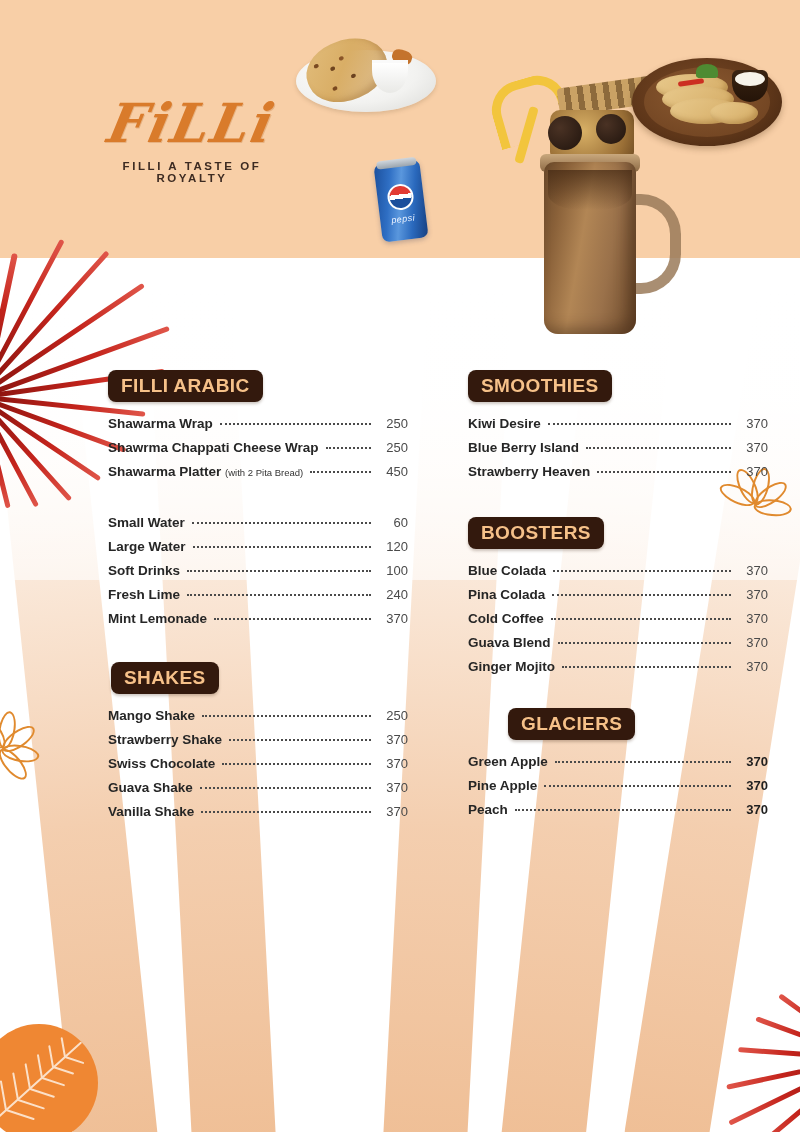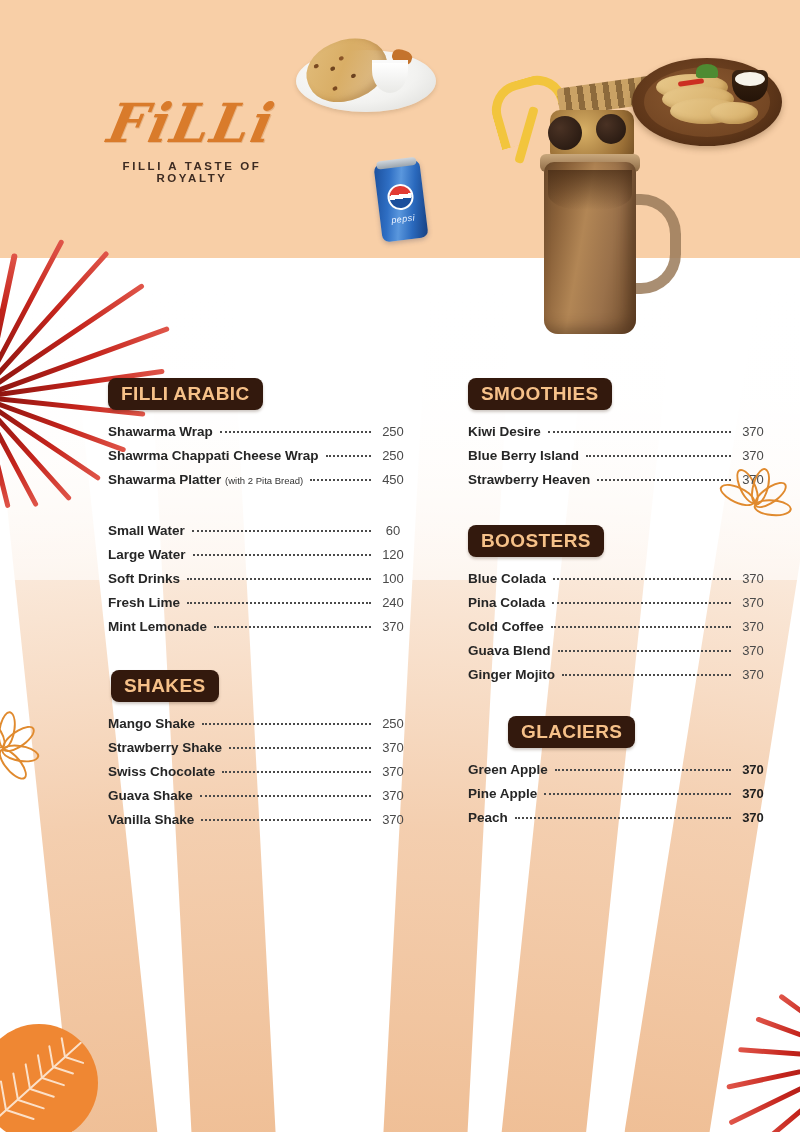--- a/index.html
+++ b/index.html
@@ -116,35 +116,35 @@
   .sun i{position:absolute;display:block;width:34px;height:13px;border:2.4px solid #e08a2e;border-radius:60% 40% 60% 40%;
     transform-origin:0 50%;background:transparent;}
   .sun-r{left:754px;top:496px;}
   .sun-l{left:2px;top:740px;}
 
   .leafcircle{position:absolute;left:-20px;top:1024px;width:118px;height:118px;border-radius:50%;
     background:#ef8733;z-index:4;overflow:hidden;}
   .leafcircle b{position:absolute;display:block;background:#fbe0c8;border-radius:2px;transform-origin:0 50%;}
 
   
-  .menu{position:absolute;left:0;top:16px;width:800px;height:904px;z-index:7;}
+  .menu{position:absolute;left:0;top:8px;width:800px;height:904px;z-index:7;}
   .col{position:absolute;top:362px;width:300px;}
   .col-left{left:108px;}
   .col-right{left:468px;}
 
   .section{margin-bottom:0;}
   .badge{display:inline-block;background:#33190d;color:#f6c189;border-radius:8px;
     padding:6px 13px 7px;font-size:19px;font-weight:bold;letter-spacing:.4px;line-height:1;
     box-shadow:0 2px 3px rgba(60,35,15,.25);}
   .items{margin-top:14px;}
   .row{display:flex;align-items:baseline;font-size:13.5px;color:#2b2b2b;margin-bottom:9px;}
   .nm{font-weight:bold;white-space:nowrap;color:#262626;}
   .nm .note{font-weight:normal;font-size:9.5px;color:#333;}
   .dots{flex:1;margin:0 7px;border-bottom:2.2px dotted #4a4a4a;transform:translateY(-3px);min-width:26px;}
-  .pr{font-size:13px;color:#4a4a4a;min-width:30px;text-align:center;}
+  .pr{font-size:13px;color:#4a4a4a;min-width:30px;text-align:right;}
   .pr.bold{font-weight:bold;color:#1f1f1f;}
   .col-left .badge{margin-left:0;}
 </style>
 </head>
 <body>
 
 <div class="page">
 
   <div class="ribbons">
     <div class="ribbon rb1"></div>

